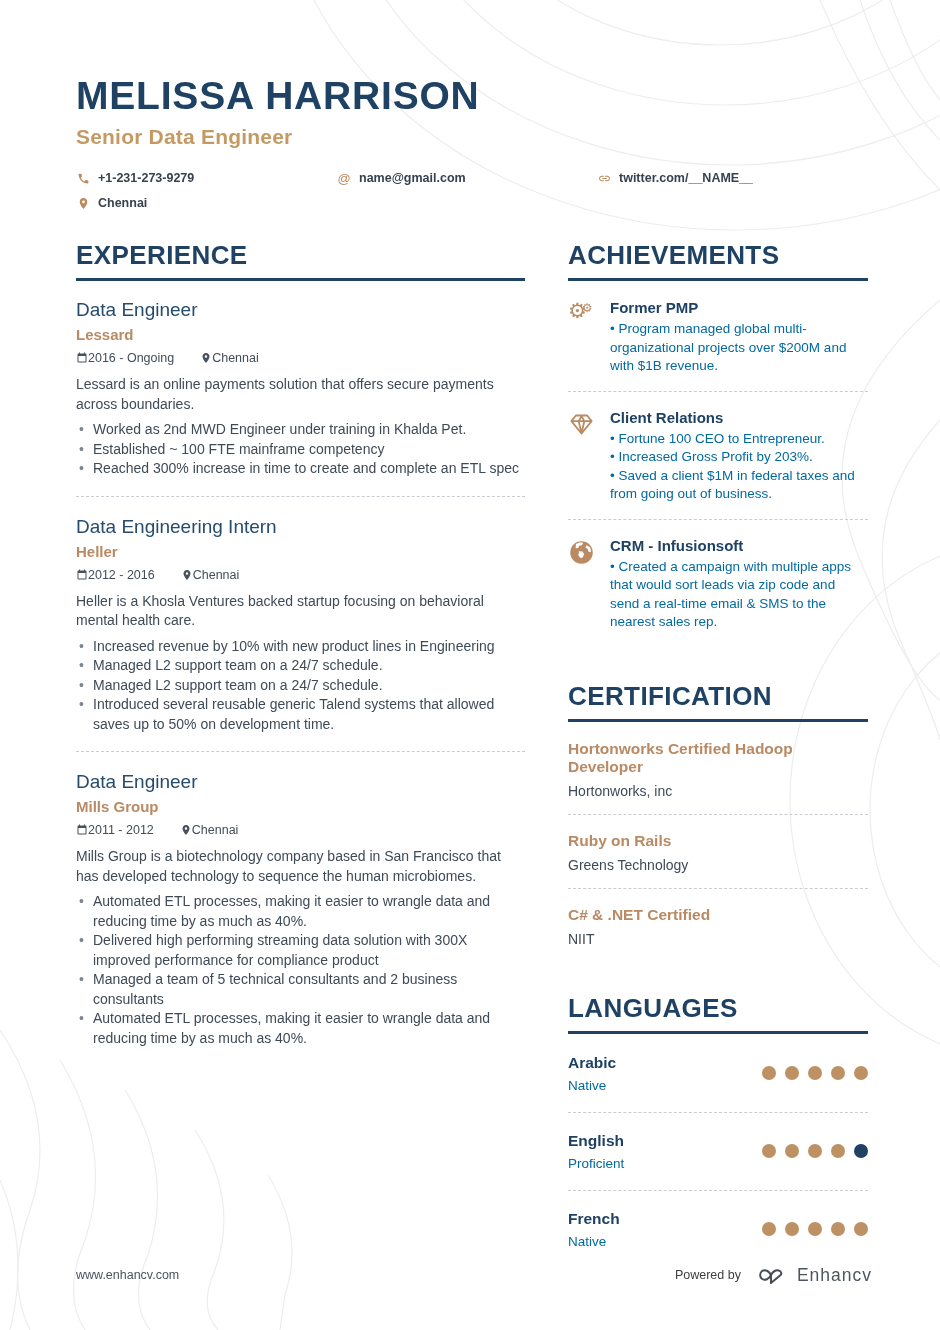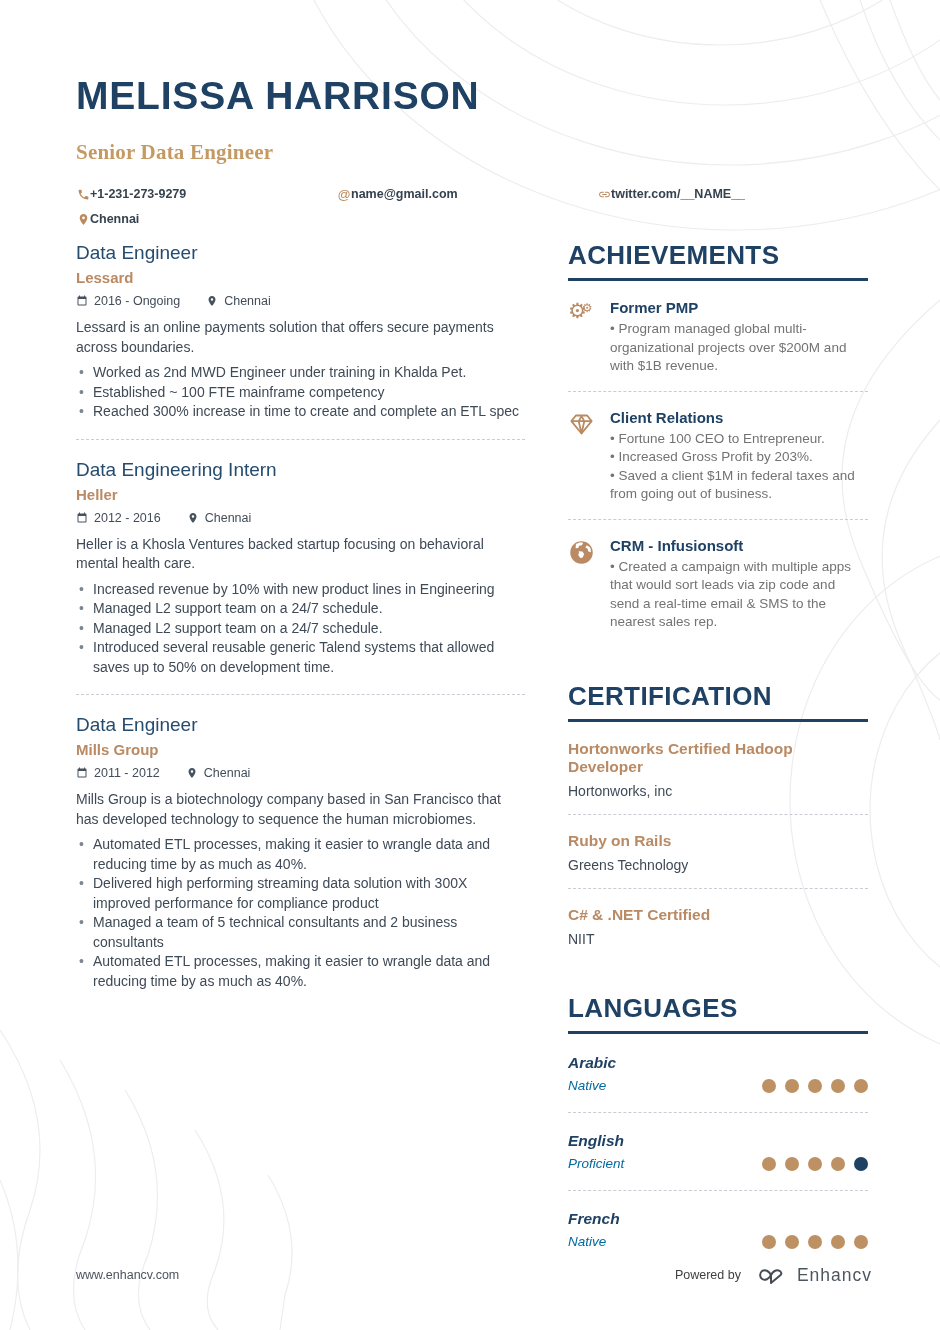--- a/index.html
+++ b/index.html
@@ -8,67 +8,67 @@
     font-family:"Liberation Sans", sans-serif;
     background:#ffffff; color:#3f4a57; position:relative; overflow:hidden;
   }
   .bg-contours { position:absolute; inset:0; pointer-events:none; }
 
   .page { position:absolute; inset:0;border-radius:32px; }
 
   
   .header { position:absolute; left:76px; top:74px; width:792px; }
   .name { font-size:39px; font-weight:700; letter-spacing:0.8px; color:#1e4164; }
-  .role { font-size:21px; font-weight:700; color:#c59a62; margin-top:22px; letter-spacing:0.2px;font-family:Liberation Serif, serif; }
+  .role { font-size:21px; font-weight:700; color:#c59a62; margin-top:7px; letter-spacing:0.2px; }
   .contacts { margin-top:22px; display:grid; grid-template-columns:261px 260px auto; grid-row-gap:11px; }
-  .contact { display:flex; align-items:center; gap:0; font-size:12.5px; font-weight:700; color:#36424f; cursor:pointer; }
+  .contact { display:flex; align-items:center; gap:8px; font-size:12.5px; font-weight:700; color:#36424f; cursor:pointer; }
   .contact .cicon { width:14px; height:14px; display:inline-flex; align-items:center; justify-content:center; color:#bc8a5e; flex:none; }
   .contact .cicon svg { width:13px; height:13px; }
   .contact.row2 { grid-column:1; }
 
   
   .cols { position:absolute; left:76px; top:240px; width:792px; display:flex; gap:43px; align-items:flex-start; }
   .col-left { width:449px; flex:none; }
   .col-right { width:300px; flex:none; }
 
   h2.section { font-size:26px; font-weight:700; letter-spacing:0.4px; color:#1e4164;
     padding-bottom:7px; border-bottom:3px solid #1e4164; margin-bottom:18px; }
 
   
   .job { margin-top:2px; }
   .job-title { font-size:19px; font-weight:500; color:#254b6e; }
   .job-company { font-size:15px; font-weight:700; color:#b98a63; margin-top:5px; }
   .job-meta { display:flex; align-items:center; gap:26px; margin-top:8px; font-size:12.5px; color:#424d5a; }
-  .meta-item { display:flex; align-items:center; gap:6px; }
+  .meta-item { display:flex; align-items:center; gap:0; }
   .meta-item svg { width:12px; height:12px; color:#47525f; }
   .job-summary { font-size:14px; line-height:19.5px; margin-top:10px; color:#3f4a57; }
   ul.bullets { list-style:none; margin-top:6px; }
   ul.bullets li { position:relative; padding-left:17px; font-size:14px; line-height:19.5px; color:#3f4a57; margin-top:0; }
   ul.bullets li::before { content:"•"; position:absolute; left:3px; top:0; color:#7d8590; }
   .sep { border:none; border-top:1px dashed #c8cdd4; margin:17px 0 19px 0; }
 
   
   .ach-item { display:flex; gap:13px; margin-top:4px; }
   .ach-icon { width:29px; flex:none; color:#b98a63; padding-top:2px; }
   .ach-icon svg { width:27px; height:27px; }
   .ach-icon .gear-big { font-size:21px; line-height:20px; color:#b98a63; }
   .ach-icon .gear-small { font-size:12px; vertical-align:6px; margin-left:-5px; color:#b98a63; }
   .ach-title { font-size:15px; font-weight:700; color:#1e4164; }
   .ach-body { margin-top:4px; }
-  .ach-body .ach-line { font-size:13.5px; line-height:18.5px; color:#737373; }
+  .ach-body .ach-line { font-size:13.5px; line-height:18.5px; color:#0369a1; }
   .sep-r { border:none; border-top:1px dashed #c8cdd4; margin:15px 0 17px 0; }
 
   
   .cert-heading { margin-top:49px; }
   .cert-title { font-size:15.5px; font-weight:700; color:#b98a63; }
   .cert-org { font-size:14px; color:#3f4a57; margin-top:7px; }
 
   
   .lang-heading { margin-top:46px; }
-  .lang-row { display:flex; justify-content:space-between; align-items:flex-end; padding:2px 0 4px 0;font-style:italic; }
+  .lang-row { display:flex; justify-content:space-between; align-items:center; padding:2px 0 4px 0; }
   .lang-name { font-size:15.5px; font-weight:700; color:#1e4164; }
   .lang-level { font-size:13.5px; color:#0369a1; margin-top:6px; }
   .dots { display:flex; gap:9px; align-items:center; }
   .dot { width:14px; height:14px; border-radius:50%; display:inline-block; }
   .dot-tan { background:#bd9164; }
   .dot-navy { background:#1e4164; }
 
   
   .footer { position:absolute; left:76px; right:68px; bottom:44px; display:flex; justify-content:space-between; align-items:center; }
   .site { font-size:12.5px; color:#4b545e; cursor:pointer; }
@@ -141,20 +141,21 @@
             </svg>
         </span>
         <span>Chennai</span>
       </div>
     </div>
   </div>
 
   <div class="cols">
 
     <section class="col-left">
+      <h2 class="section">EXPERIENCE</h2>
 
       <article class="job">
         <div class="job-title">Data Engineer</div>
         <div class="job-company">Lessard</div>
         <div class="job-meta">
           <span class="meta-item">
             <svg viewBox="0 0 24 24" fill="currentColor">
                 <path d="M19 3h-1V1h-2v2H8V1H6v2H5a2 2 0 0 0-2 2v14a2 2 0 0 0 2 2h14a2 2 0 0 0 2-2V5a2 2 0 0 0-2-2zm0 16H5V8h14v11z"></path>
               </svg>
             <span>2016 - Ongoing</span>

